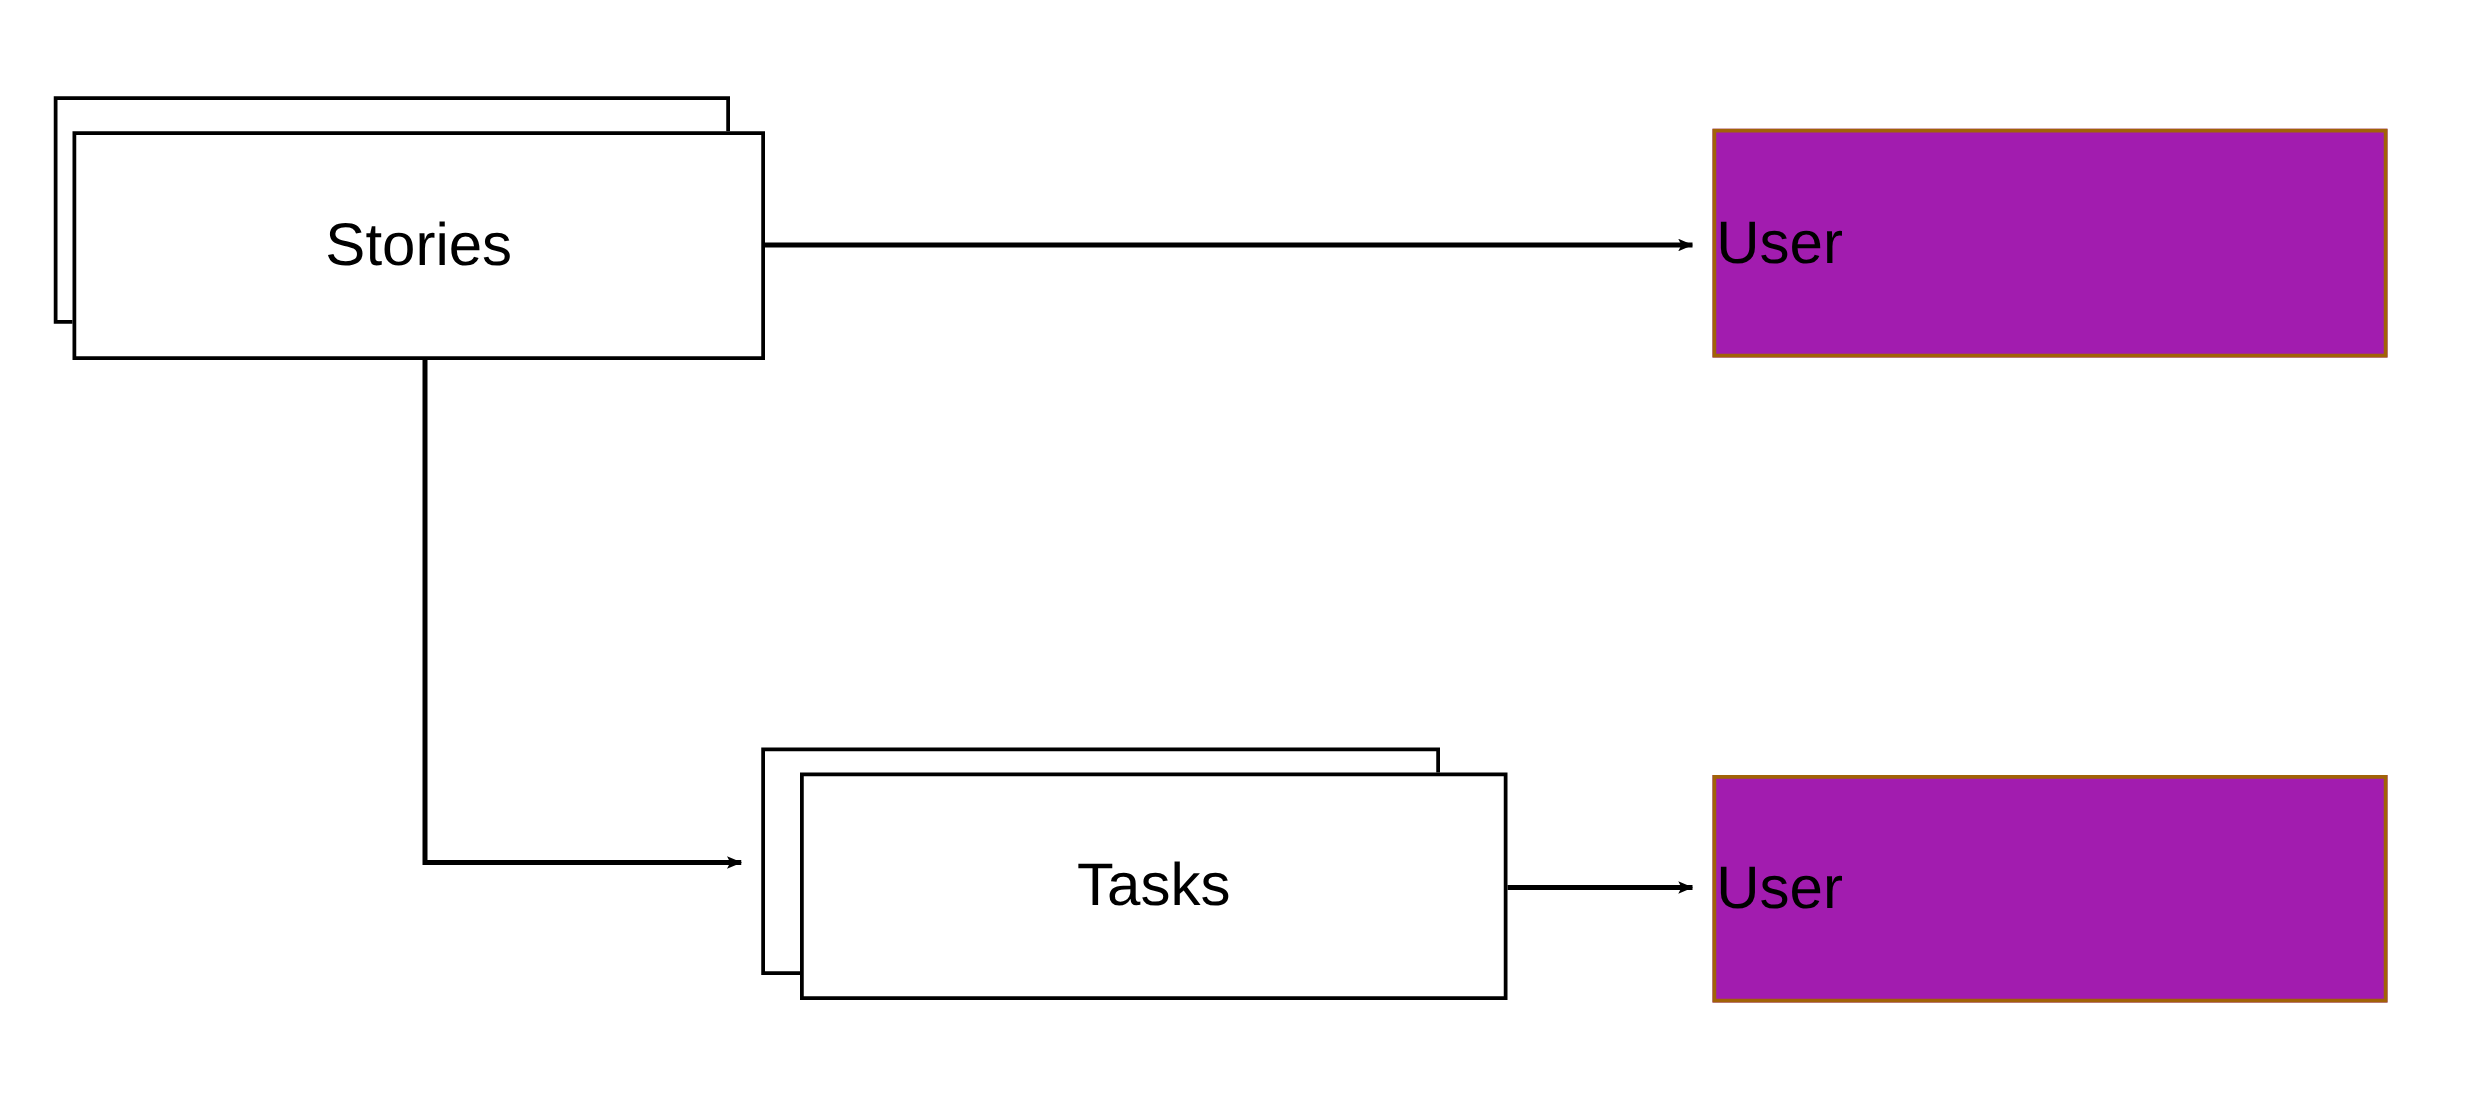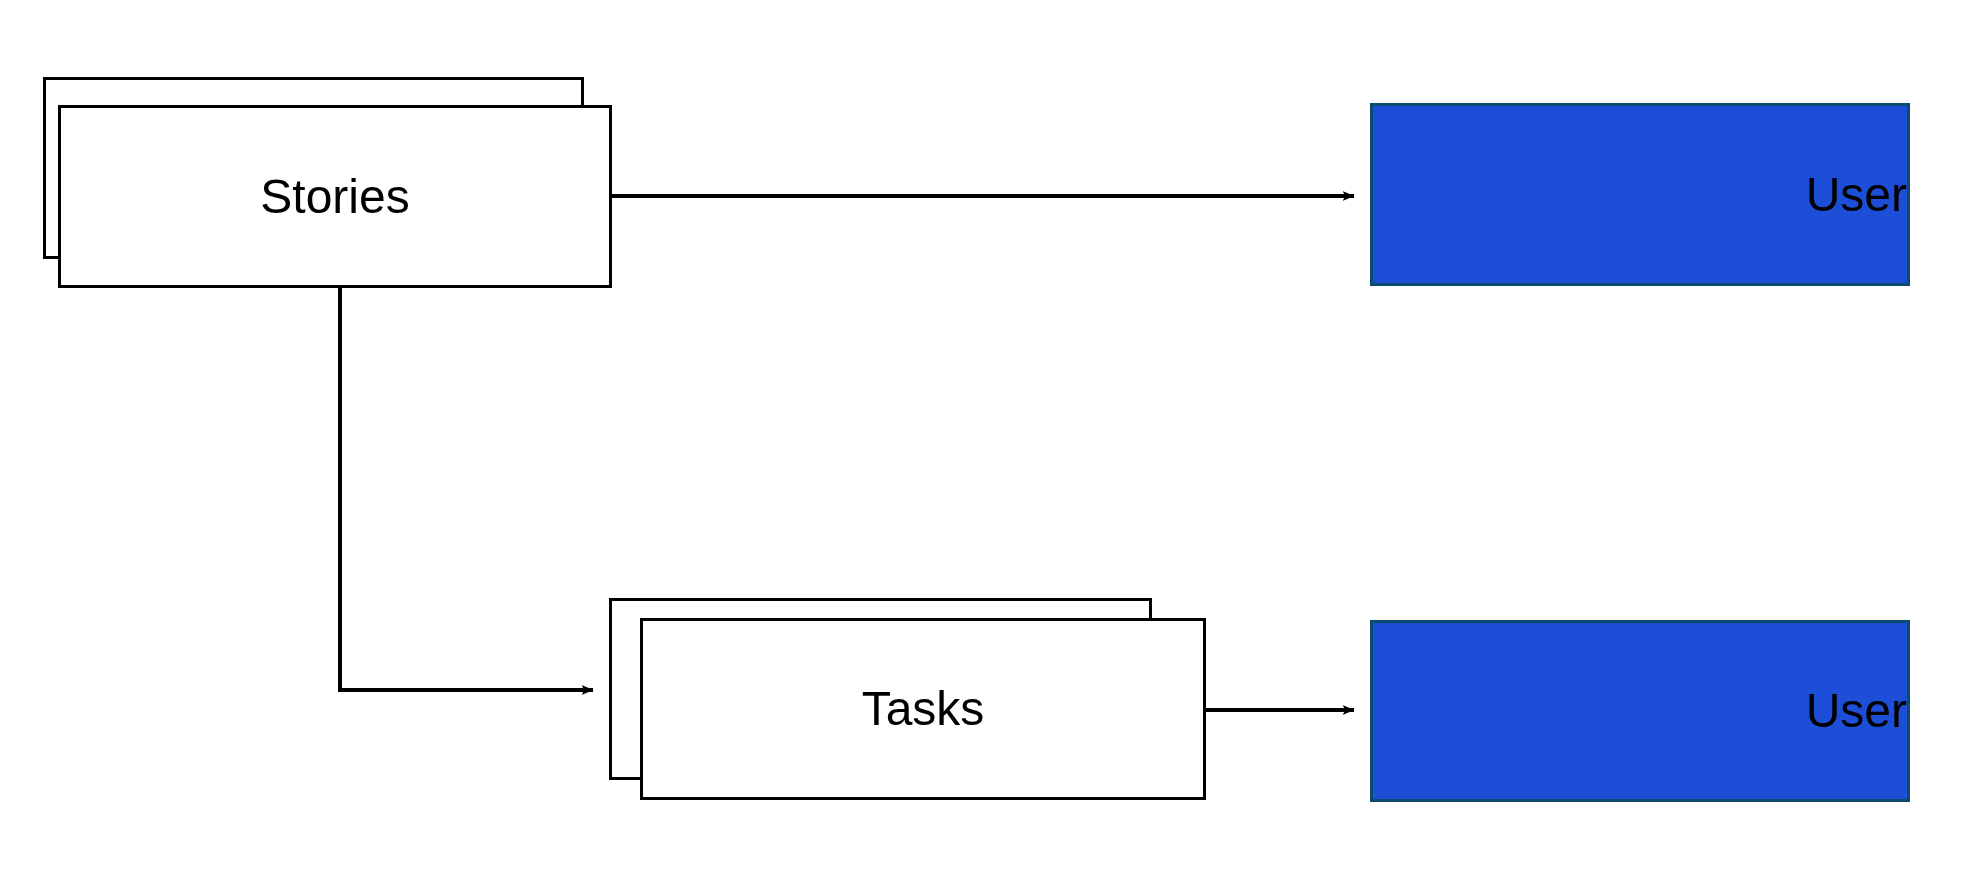--- a/index.html
+++ b/index.html
@@ -40,25 +40,25 @@
   }
   .card-front {
     z-index: 2;
     display: flex;
     align-items: center;
     justify-content: center;
   }
   .box {
     position: absolute;
     box-sizing: border-box;
-    background: #1d4ed8;
-    border: 3px solid #0c4a6e;
+    background: #a21caf;
+    border: 3px solid #a16207;
     display: flex;
     align-items: center;
-    justify-content: flex-end;
+    justify-content: flex-start;
     z-index: 2;
   }
   .node-label {
     font-family: "Liberation Sans", sans-serif;
     font-size: 48px;
     font-weight: 400;
     color: #000000;
     line-height: 1;
     letter-spacing: 0px;
     white-space: nowrap;

